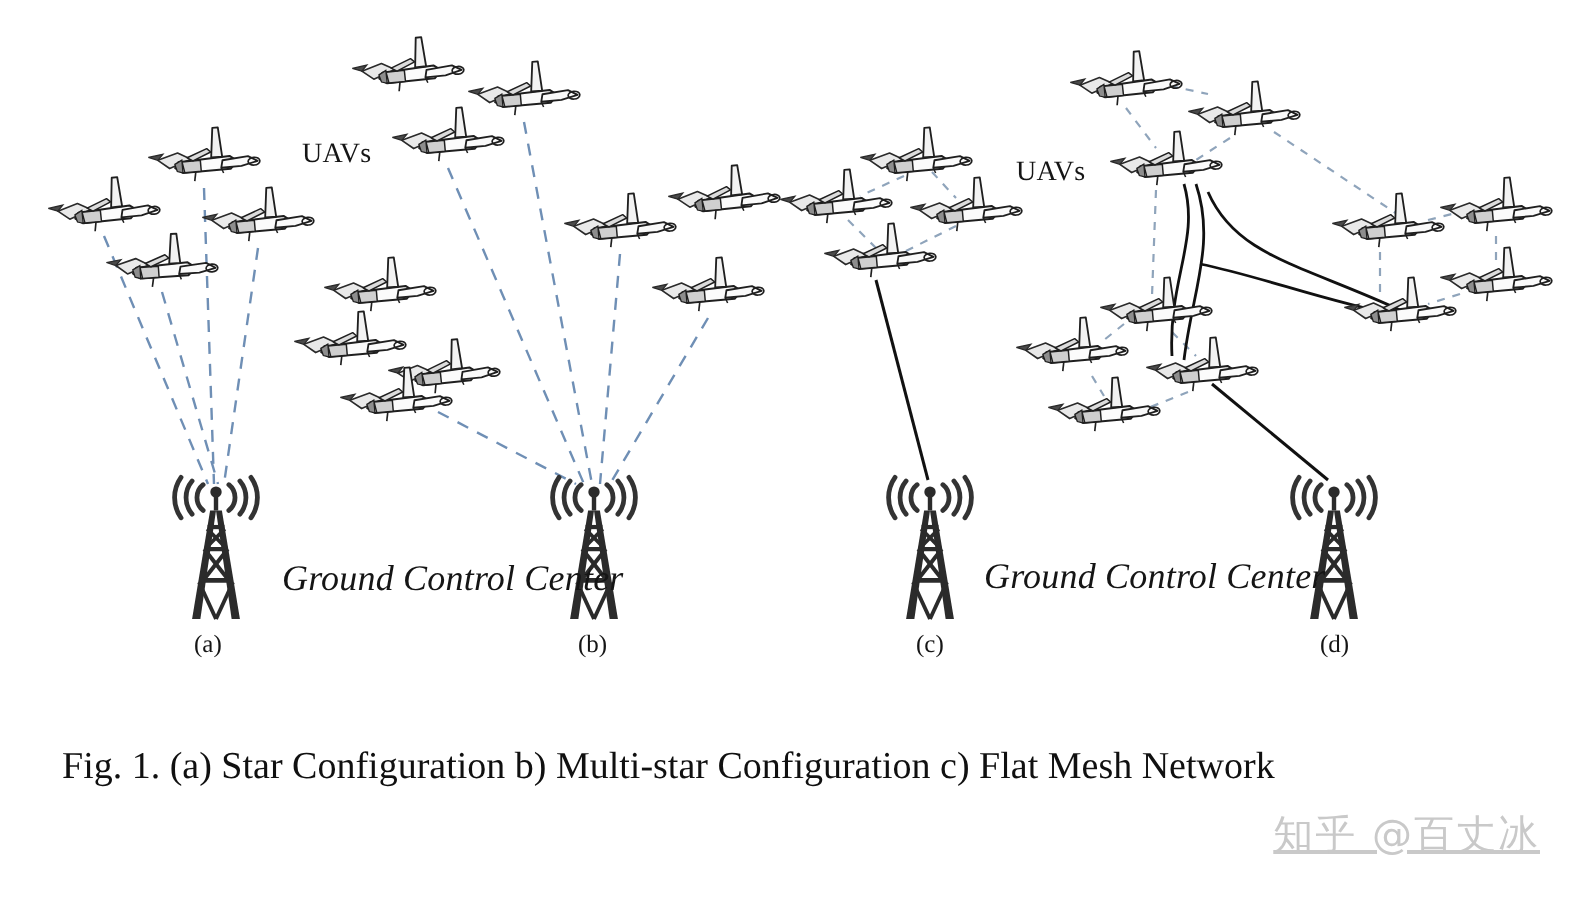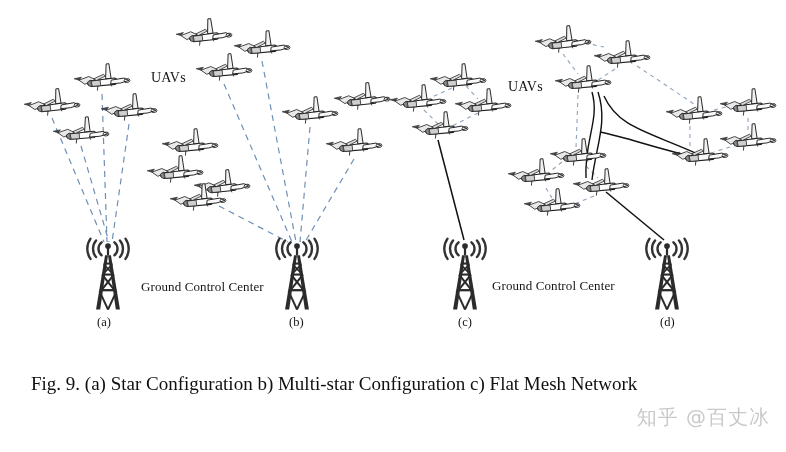--- a/index.html
+++ b/index.html
@@ -34,22 +34,23 @@
     position: absolute;
     white-space: nowrap;
     font-family: "Liberation Serif", "DejaVu Serif", serif;
     color: #151515;
   }
   .uavs-label {
     font-size: 14px;
     letter-spacing: 0.2px;
   }
   .gcc-label {
-    font-size: 13px;
+    font-size: 18px;
     letter-spacing: 0.1px;
+    font-style: italic;
   }
   .panel-label {
     font-size: 12.5px;
   }
   #caption {
     position: absolute;
     left: 31px;
     top: 370px;
     width: 730px;
     font-family: "Liberation Serif", "DejaVu Serif", serif;
@@ -62,20 +63,21 @@
   }
   #watermark {
     position: absolute;
     right: 16px;
     top: 404px;
     font-family: "DejaVu Sans", sans-serif;
     font-size: 20px;
     color: #c9c9c9;
     letter-spacing: 1px;
     white-space: nowrap;
+    text-decoration: underline;
   }
 </style>
 </head>
 <body>
 
 <div id="figure">
 
   <svg id="figure-svg" viewBox="0 0 786 452" xmlns="http://www.w3.org/2000/svg">
     <defs>
 
@@ -245,18 +247,18 @@
 
   <div class="lbl panel-label" style="left:97px; top:315px;">(a)</div>
 
   <div class="lbl panel-label" style="left:289px; top:315px;">(b)</div>
 
   <div class="lbl panel-label" style="left:458px; top:315px;">(c)</div>
 
   <div class="lbl panel-label" style="left:660px; top:315px;">(d)</div>
 
   <div id="caption">
-    <span class="cap-line">Fig. 9.  (a) Star Configuration b) Multi-star Configuration c) Flat Mesh Network</span>
+    <span class="cap-line">Fig. 1.  (a) Star Configuration b) Multi-star Configuration c) Flat Mesh Network</span>
   </div>
 
   <div id="watermark">知乎 @百丈冰</div>
 
 </div>
 
 </body></html>

